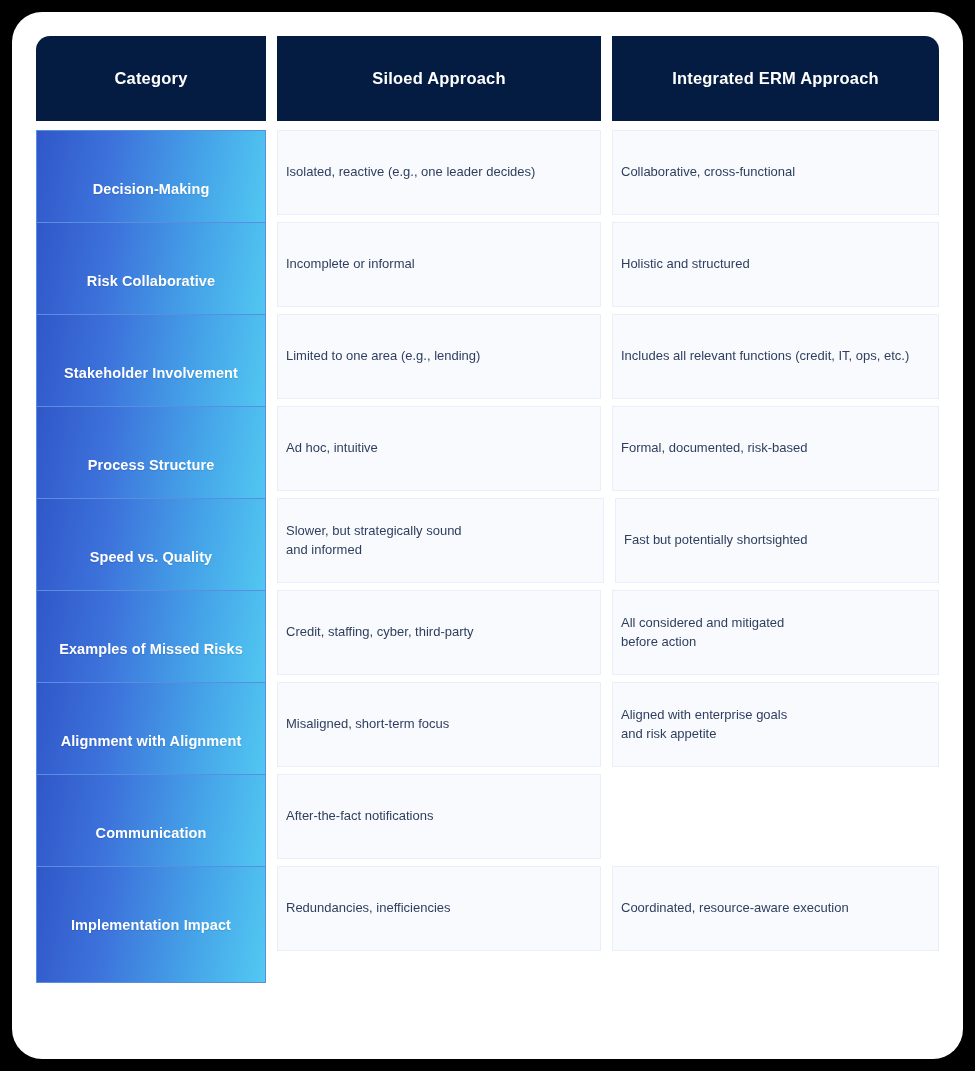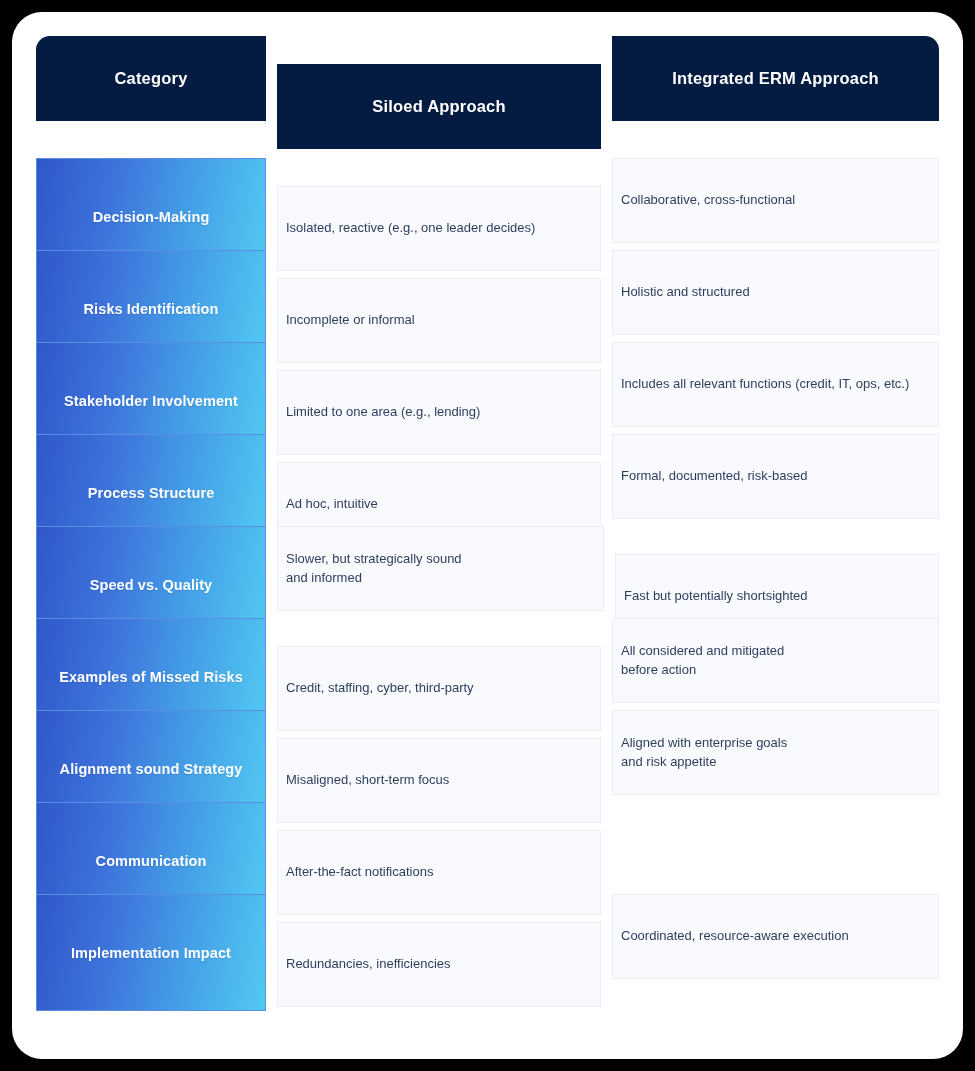--- a/index.html
+++ b/index.html
@@ -40,21 +40,21 @@
   .row {
     display: flex;
     gap: 11px;
   }
 
   .cell {
     box-sizing: border-box;
   }
 
   .col-0 { width: 230px; flex: 0 0 230px; }
-  .col-1 { width: 324px; flex: 0 0 324px; margin-top: 28px; }
+  .col-1 { width: 324px; flex: 0 0 324px; }
   .col-2 { width: 327px; flex: 0 0 327px; }
 
   
   .row-header .cell {
     background: #041c41;
     height: 85px;
     display: flex;
     align-items: center;
     justify-content: center;
     color: #ffffff;
@@ -125,21 +125,21 @@
       <div class="cell col-1">
         <div class="txt-cell">Isolated, reactive (e.g., one leader decides)</div>
       </div>
       <div class="cell col-2">
         <div class="txt-cell">Collaborative, cross-functional</div>
       </div>
     </div>
 
     <div class="row row-body">
       <div class="cell col-0">
-        <div class="cat-cell">Risks Identification</div>
+        <div class="cat-cell">Risk Collaborative</div>
       </div>
       <div class="cell col-1">
         <div class="txt-cell">Incomplete or informal</div>
       </div>
       <div class="cell col-2">
         <div class="txt-cell">Holistic and structured</div>
       </div>
     </div>
 
     <div class="row row-body">
@@ -187,21 +187,21 @@
         <div class="txt-cell">Credit, staffing, cyber, third-party</div>
       </div>
       <div class="cell col-2">
         <div class="txt-cell">All considered and mitigated
 before action</div>
       </div>
     </div>
 
     <div class="row row-body">
       <div class="cell col-0">
-        <div class="cat-cell">Alignment sound Strategy</div>
+        <div class="cat-cell">Alignment with Alignment</div>
       </div>
       <div class="cell col-1">
         <div class="txt-cell">Misaligned, short-term focus</div>
       </div>
       <div class="cell col-2">
         <div class="txt-cell">Aligned with enterprise goals
 and risk appetite</div>
       </div>
     </div>
 

